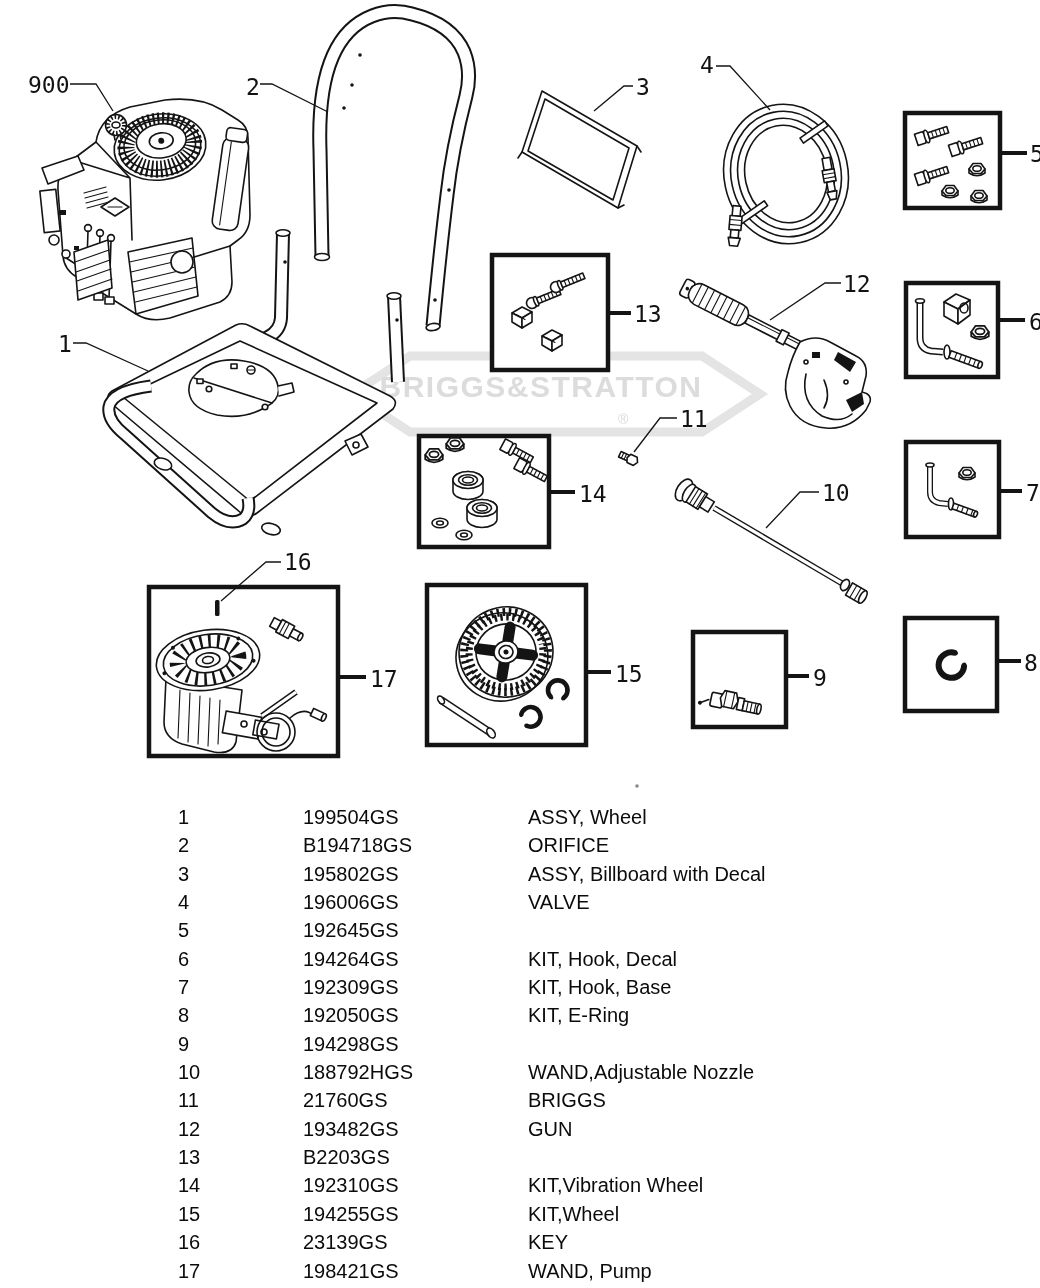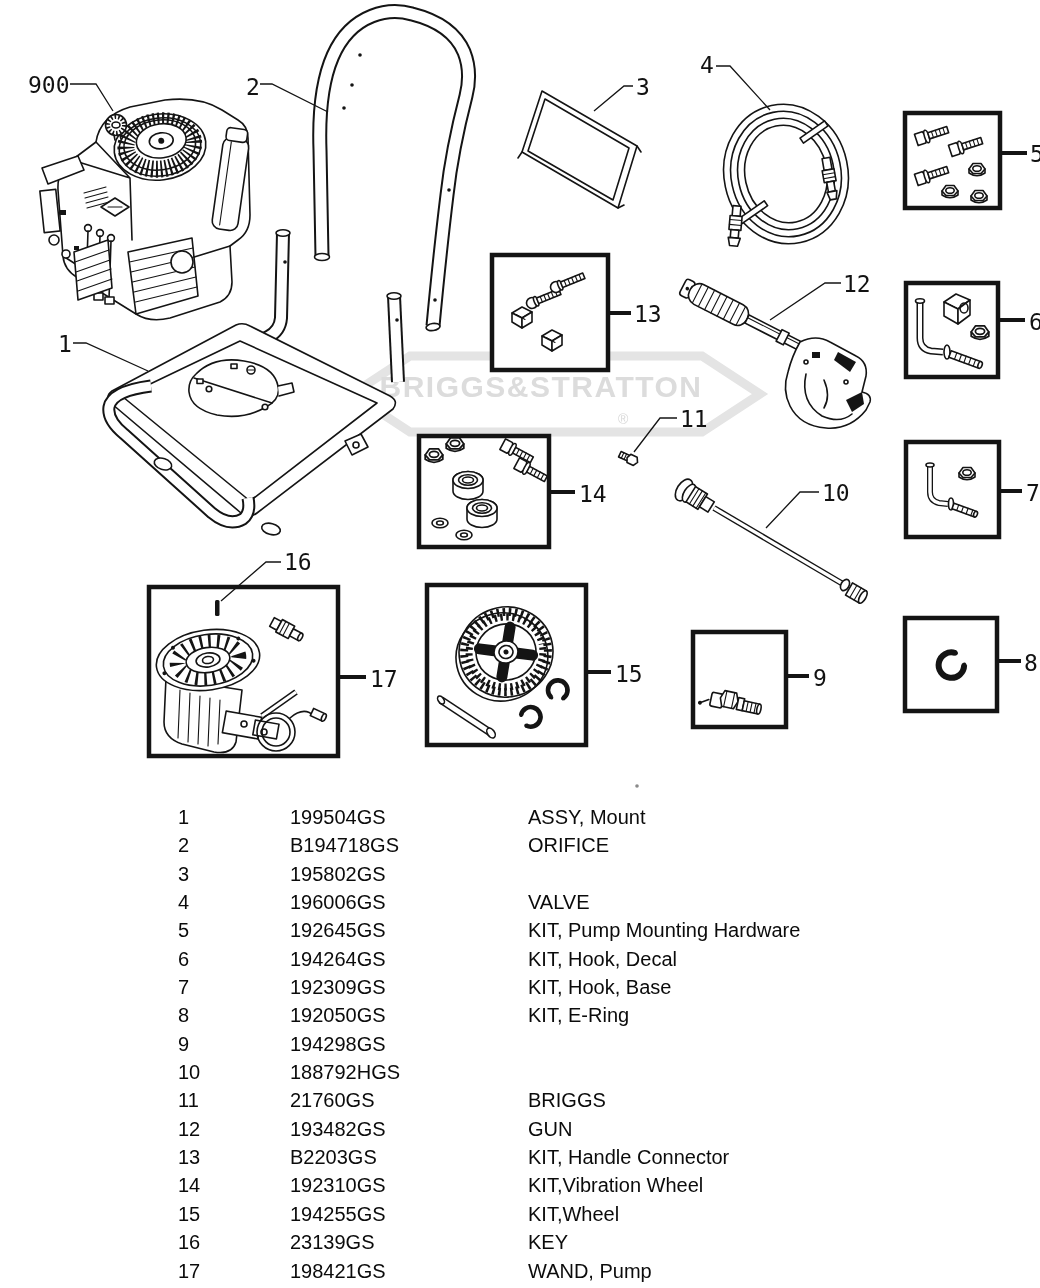--- a/index.html
+++ b/index.html
@@ -17,21 +17,21 @@
   .leader{stroke:#141414;stroke-width:1.3;fill:none}
   .leaderT{stroke:#141414;stroke-width:4;fill:none}
   .co{font:23px "DejaVu Sans Mono",monospace;fill:#121212}
   .wm{font:bold 30px "Liberation Sans",sans-serif;fill:#dcdcdc;letter-spacing:1.5px}
   .wmr{font:14px "Liberation Sans",sans-serif;fill:#d8d8d8}
   .hexwm{stroke:#e4e4e4;stroke-width:9;fill:none}
   
   #parts-table{position:absolute;top:803px;left:0;width:1040px;}
   .prow{position:relative;height:28.35px;line-height:28.35px;font-size:20px;color:#0b0b0b;}
   .c-ref{position:absolute;left:178px;white-space:nowrap}
-  .c-num{position:absolute;left:290px;white-space:nowrap}
+  .c-num{position:absolute;left:303px;white-space:nowrap}
   .c-desc{position:absolute;left:528px;white-space:nowrap}
 </style>
 </head>
 <body>
 
 <div id="stage">
 
 <svg id="diagram" width="1040" height="800" viewBox="0 0 1040 800">
   <defs>
     <g id="bolt">
@@ -510,40 +510,40 @@
   <line class="leaderT" x1="997" y1="661" x2="1021" y2="661"></line>
   <text class="co" x="1024" y="671">8</text>
 
   <circle cx="637" cy="786" r="1.8" fill="#8a8a8a"></circle>
 </svg>
 
 <div id="parts-table">
   <div class="prow">
         <span class="c-ref">1</span>
         <span class="c-num">199504GS</span>
-        <span class="c-desc">ASSY, Mount</span>
+        <span class="c-desc">ASSY, Wheel</span>
       </div>
   <div class="prow">
         <span class="c-ref">2</span>
         <span class="c-num">B194718GS</span>
         <span class="c-desc">ORIFICE</span>
       </div>
   <div class="prow">
         <span class="c-ref">3</span>
         <span class="c-num">195802GS</span>
+        <span class="c-desc">ASSY, Billboard with Decal</span>
       </div>
   <div class="prow">
         <span class="c-ref">4</span>
         <span class="c-num">196006GS</span>
         <span class="c-desc">VALVE</span>
       </div>
   <div class="prow">
         <span class="c-ref">5</span>
         <span class="c-num">192645GS</span>
-        <span class="c-desc">KIT, Pump Mounting Hardware</span>
       </div>
   <div class="prow">
         <span class="c-ref">6</span>
         <span class="c-num">194264GS</span>
         <span class="c-desc">KIT, Hook, Decal</span>
       </div>
   <div class="prow">
         <span class="c-ref">7</span>
         <span class="c-num">192309GS</span>
         <span class="c-desc">KIT, Hook, Base</span>
@@ -553,35 +553,35 @@
         <span class="c-num">192050GS</span>
         <span class="c-desc">KIT, E-Ring</span>
       </div>
   <div class="prow">
         <span class="c-ref">9</span>
         <span class="c-num">194298GS</span>
       </div>
   <div class="prow">
         <span class="c-ref">10</span>
         <span class="c-num">188792HGS</span>
+        <span class="c-desc">WAND,Adjustable Nozzle</span>
       </div>
   <div class="prow">
         <span class="c-ref">11</span>
         <span class="c-num">21760GS</span>
         <span class="c-desc">BRIGGS</span>
       </div>
   <div class="prow">
         <span class="c-ref">12</span>
         <span class="c-num">193482GS</span>
         <span class="c-desc">GUN</span>
       </div>
   <div class="prow">
         <span class="c-ref">13</span>
         <span class="c-num">B2203GS</span>
-        <span class="c-desc">KIT, Handle Connector</span>
       </div>
   <div class="prow">
         <span class="c-ref">14</span>
         <span class="c-num">192310GS</span>
         <span class="c-desc">KIT,Vibration Wheel</span>
       </div>
   <div class="prow">
         <span class="c-ref">15</span>
         <span class="c-num">194255GS</span>
         <span class="c-desc">KIT,Wheel</span>

